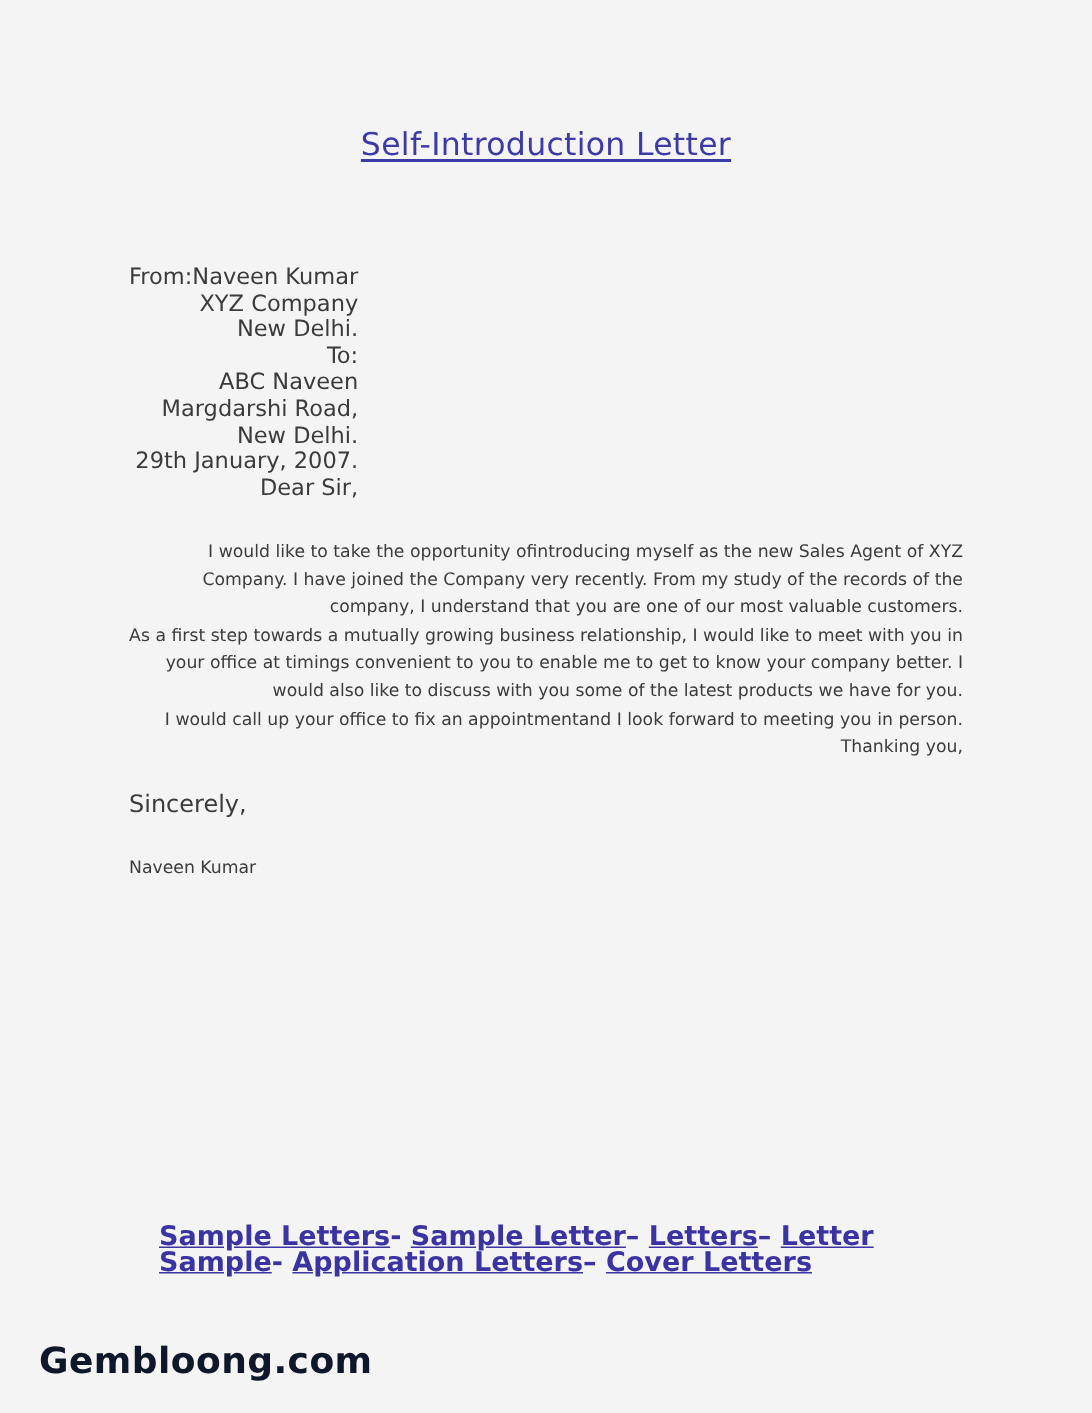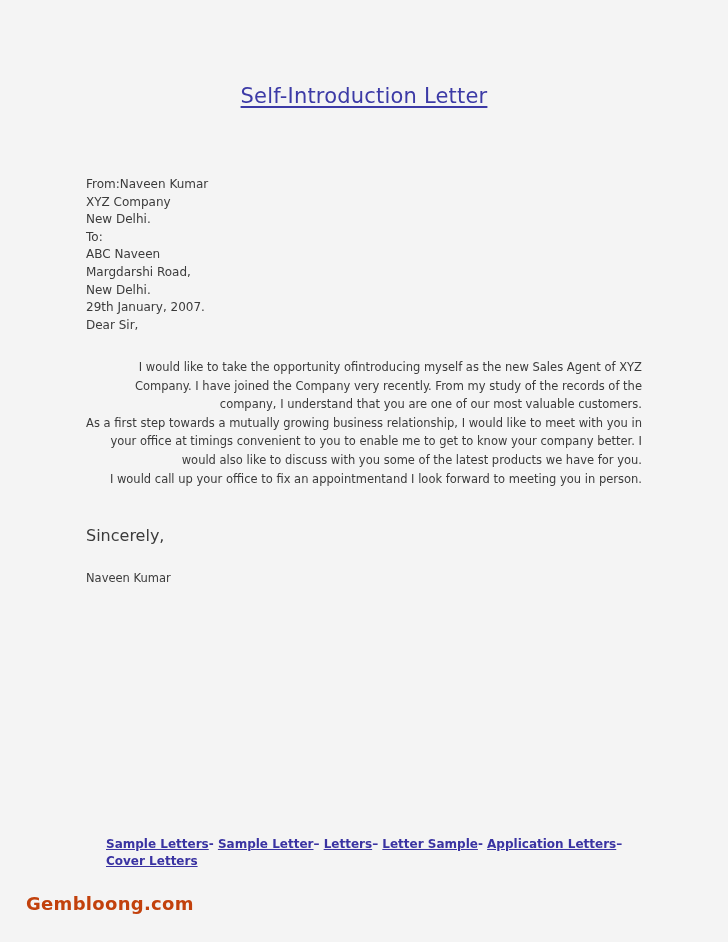--- a/index.html
+++ b/index.html
@@ -41,23 +41,24 @@
     text-decoration: underline;
     text-underline-offset: 3px;
     letter-spacing: 0.2px;
   }
 
   
   .address-block {
     position: absolute;
     left: 86px;
     top: 176px;
-    font-size: 12px;
+    font-size: 15px;
     line-height: 17.6px;
     color: #3b3b3b;
+    text-align: right;
   }
   .address-block .line {
     white-space: pre;
   }
 
   
   .body-block {
     position: absolute;
     left: 86px;
     top: 358px;
@@ -86,23 +87,23 @@
     top: 570px;
     font-size: 11.5px;
     line-height: 17px;
     color: #3b3b3b;
   }
 
   
   .footer-links {
     position: absolute;
     left: 106px;
-    top: 836px;
+    top: 816px;
     width: 540px;
-    font-size: 12px;
+    font-size: 18px;
     line-height: 17px;
     color: #3a33a2;
     font-weight: bold;
   }
   .footer-links a {
     color: #3a33a2;
     text-decoration: underline;
     font-weight: bold;
     cursor: pointer;
   }
@@ -111,23 +112,23 @@
     font-weight: bold;
     text-decoration: none;
   }
 
   
   .watermark {
     position: absolute;
     left: 26px;
     top: 893px;
     font-family: "DejaVu Sans", sans-serif;
-    font-size: 18px;
+    font-size: 24px;
     font-weight: bold;
-    color: #c2410c;
+    color: #0f172a;
     letter-spacing: 0.3px;
   }
 </style>
 </head>
 <body>
 
 <div class="page">
 
   <div class="title-row">
     <span class="doc-title">Self-Introduction Letter</span>
@@ -142,20 +143,21 @@
     <div class="line">Margdarshi Road,</div>
     <div class="line">New Delhi.</div>
     <div class="line">29th January, 2007.</div>
     <div class="line">Dear Sir,</div>
   </div>
 
   <div class="body-block">
     <p>I would like to take the opportunity ofintroducing myself as the new Sales Agent of XYZ Company. I have joined the Company very recently. From my study of the records of the company, I understand that you are one of our most valuable customers.</p>
     <p>As a first step towards a mutually growing business relationship, I would like to meet with you in your office at timings convenient to you to enable me to get to know your company better. I would also like to discuss with you some of the latest products we have for you.</p>
     <p>I would call up your office to fix an appointmentand I look forward to meeting you in person.</p>
+    <p>Thanking you,</p>
   </div>
 
   <div class="signoff">Sincerely,</div>
   <div class="signature">Naveen Kumar</div>
 
   <div class="footer-links">
     <a>Sample Letters</a><span class="sep">-</span>
     <a>Sample Letter</a><span class="sep">–</span>
     <a>Letters</a><span class="sep">–</span>
     <a>Letter  Sample</a><span class="sep">-</span>

